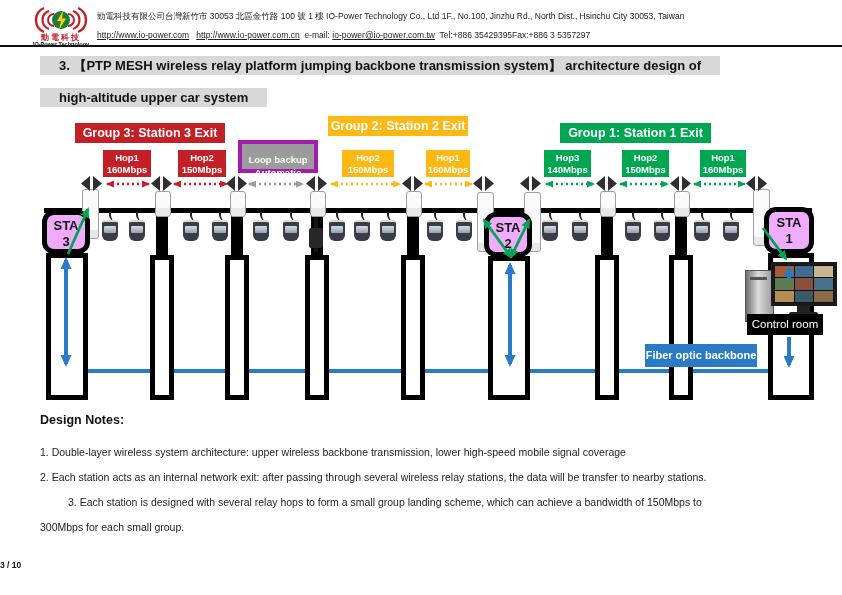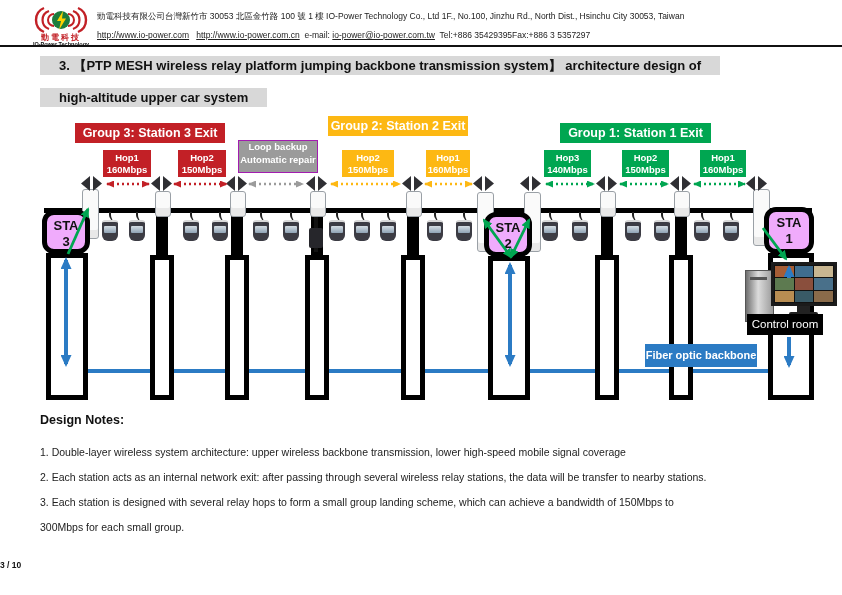--- a/index.html
+++ b/index.html
@@ -20,23 +20,23 @@
   
   .title-line{position:absolute;left:40px;font-size:13px;font-weight:bold;}
   .title-line span{background:#D8D8D8;padding:2px 19px;}
 
   
   .banner{position:absolute;height:20px;color:#fff;font-weight:bold;font-size:12.5px;
           text-align:center;line-height:20px;}
   .hopbox{position:absolute;height:27px;color:#fff;font-weight:bold;font-size:9.5px;
           text-align:center;line-height:1.3;padding-top:2px;box-sizing:border-box;}
   .red{background:#C22026;} .yellow{background:#FDB813;} .green{background:#00A651;}
-  .loopbox{position:absolute;background:#9B9B9B;border:1px solid #a21caf;color:#fff;
+  .loopbox{position:absolute;background:#9B9B9B;border:4px solid #a21caf;color:#fff;
            font-weight:bold;font-size:9.5px;text-align:center;line-height:1.35;
-           padding-top:0;box-sizing:border-box;}
+           padding-top:10px;box-sizing:border-box;}
 
   .cable{position:absolute;left:44px;top:208px;width:768px;height:5px;background:#000;}
   .stub{position:absolute;width:12px;background:#000;}
   .towerbody{position:absolute;width:24px;height:145px;background:#fff;border:5px solid #000;box-sizing:border-box;}
   .building{position:absolute;background:#fff;border:5px solid #000;box-sizing:border-box;}
   .stabox{position:absolute;background:#f0abfc;border:5px solid #000;border-radius:12px;
           box-sizing:border-box;text-align:center;font-weight:bold;font-size:13px;
           line-height:1.2;padding-top:3px;z-index:4;}
   .mast{position:absolute;background:#fafafa;border:1px solid #9aa0a6;border-radius:3px;
         box-shadow:inset 0 -8px 0 #e8e8e8;}
@@ -356,17 +356,17 @@
         <div>160Mbps</div>
       </div>
 
     <div class="fiberlabel">Fiber optic backbone</div>
     <div class="ctrllabel">Control room</div>
   </div>
 
   <div class="notes-h">Design Notes:</div>
   <div class="note" style="top:446px;">1. Double-layer wireless system architecture: upper wireless backbone transmission, lower high-speed mobile signal coverage</div>
   <div class="note" style="top:471px;">2. Each station acts as an internal network exit: after passing through several wireless relay stations, the data will be transfer to nearby stations.</div>
-  <div class="note" style="top:496px;">3. Each station is designed with several relay hops to form a small group landing scheme, which can achieve a bandwidth of 150Mbps to</div>
+  <div class="note" style="top:496px;margin-left:28px;">3. Each station is designed with several relay hops to form a small group landing scheme, which can achieve a bandwidth of 150Mbps to</div>
   <div class="note" style="top:521px;">300Mbps for each small group.</div>
 
   <div class="pagenum">3 / 10</div>
 </div>
 
 </body></html>

